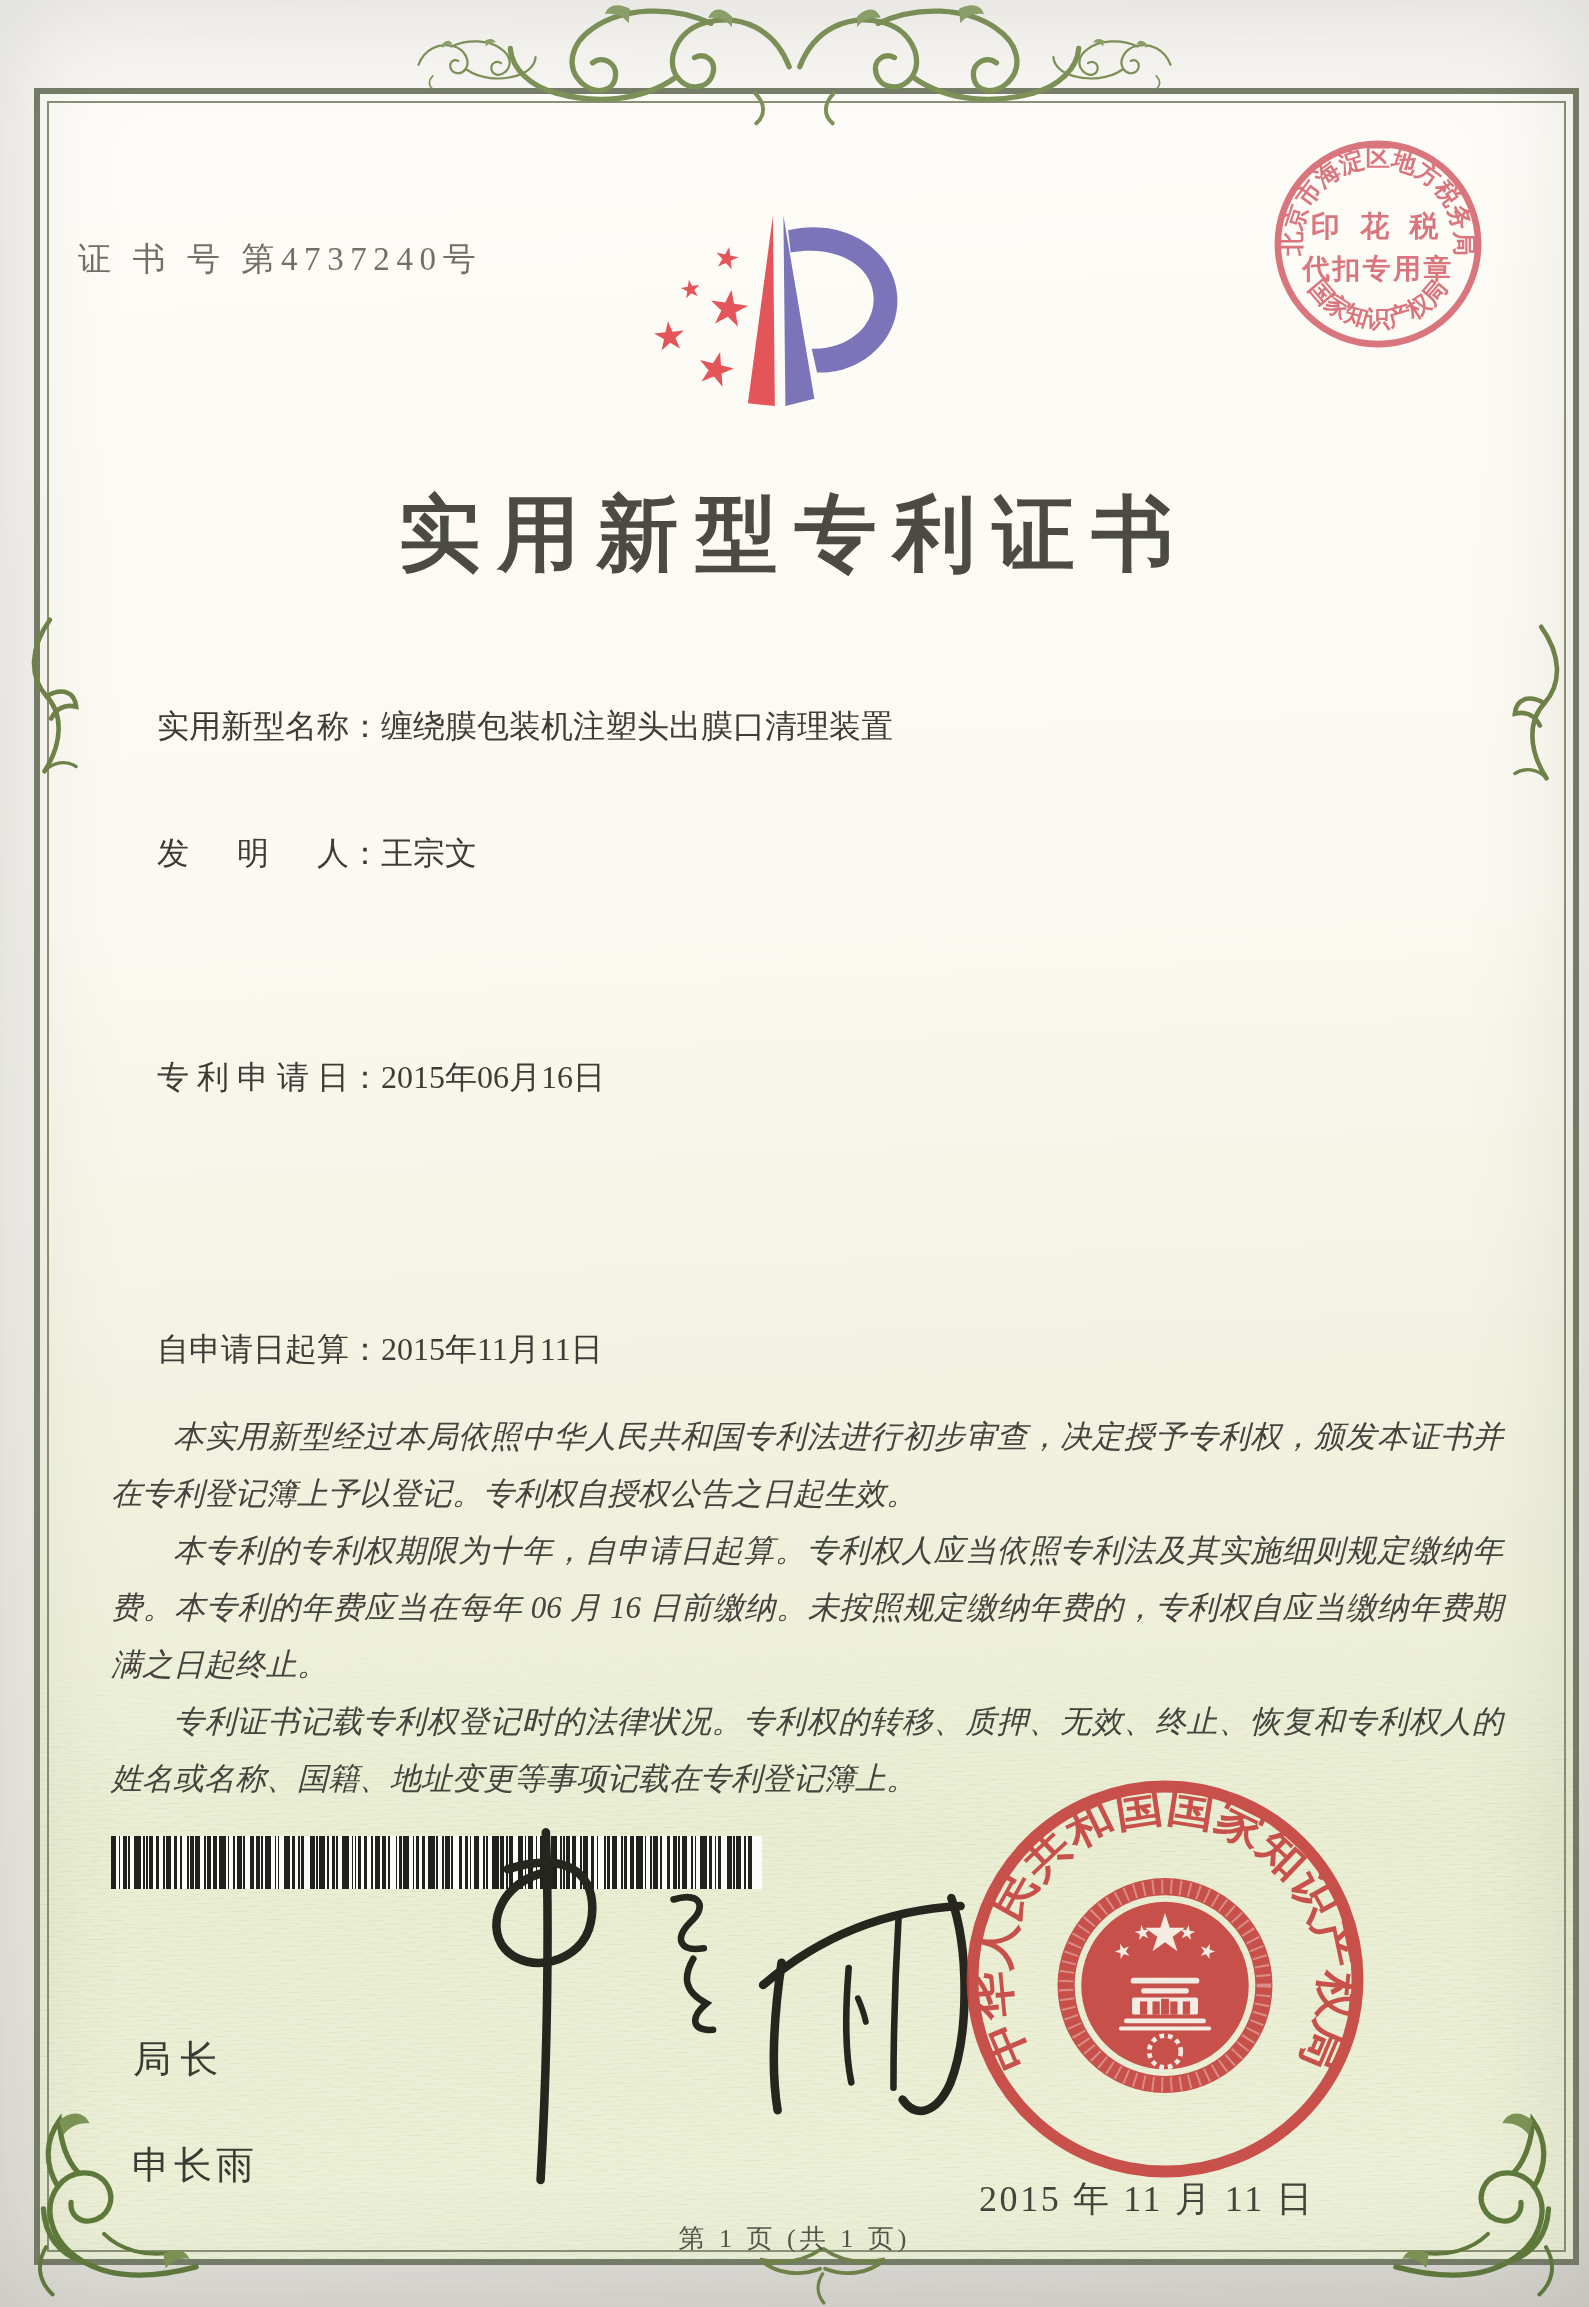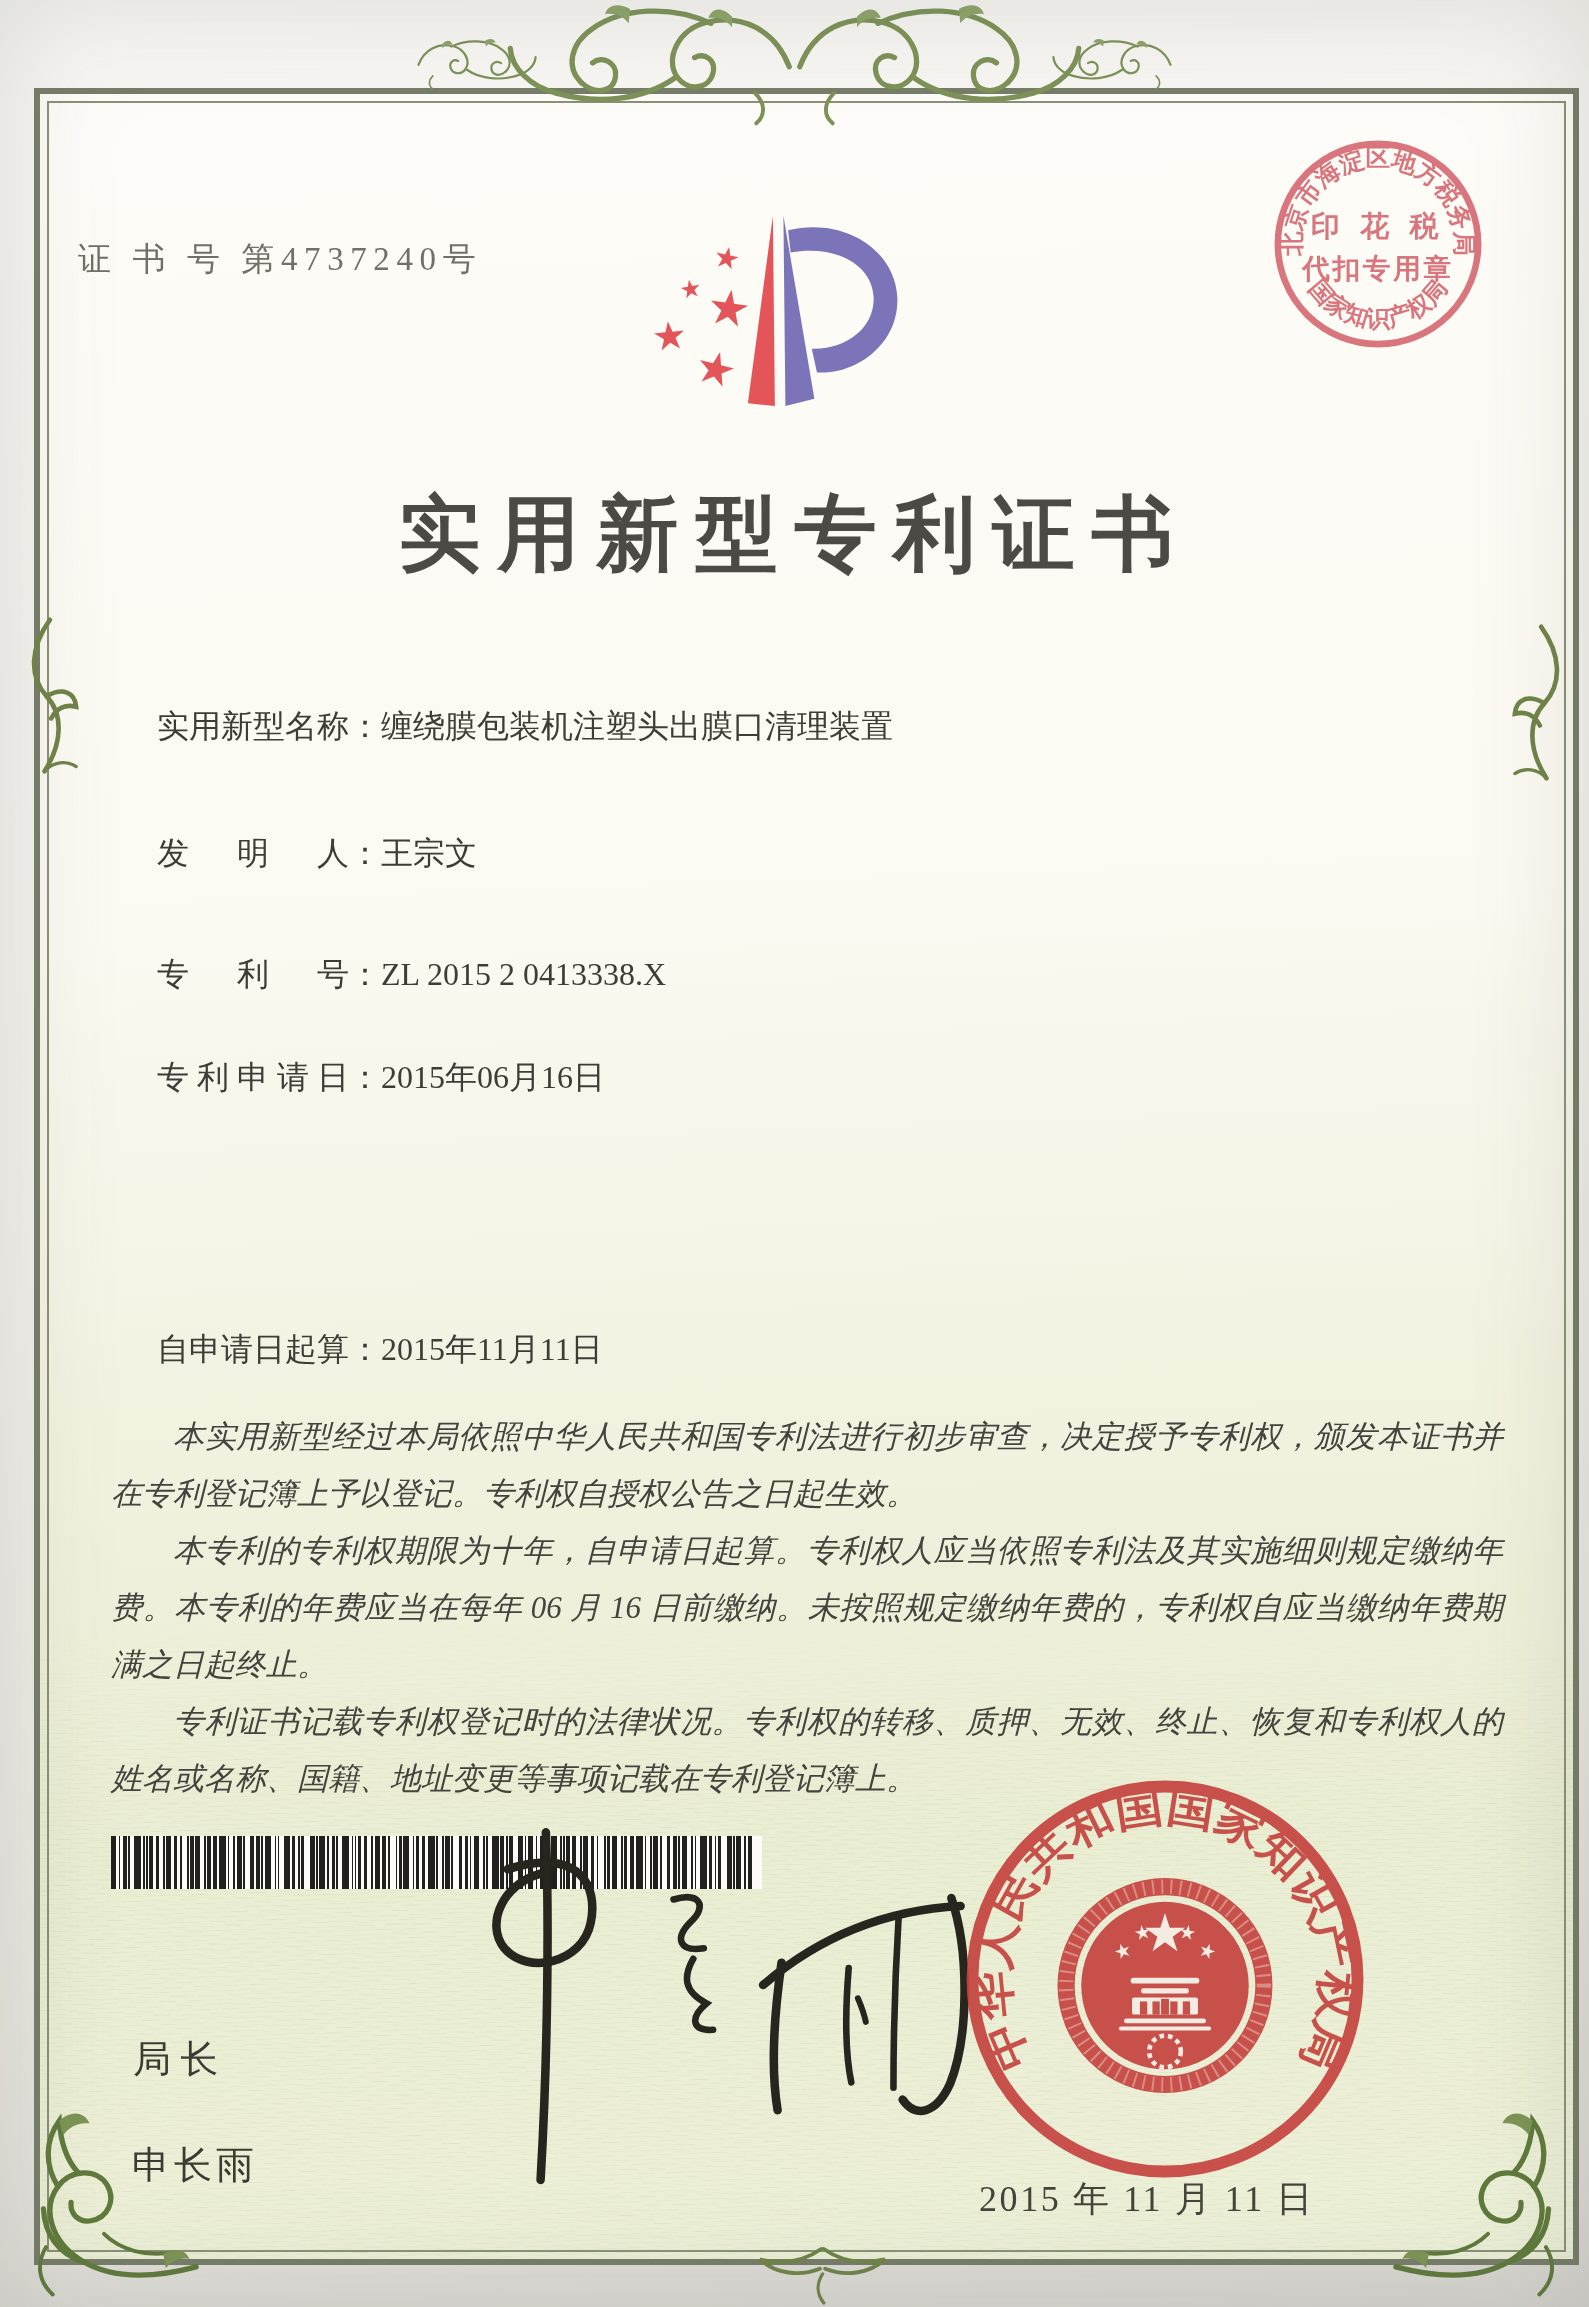--- a/index.html
+++ b/index.html
@@ -158,23 +158,20 @@
     <text x="170" y="222" text-anchor="middle" font-size="42" fill="#d5636c" font-weight="bold" letter-spacing="4">代扣专用章</text>
   </svg>
 
   <div class="title">实用新型专利证书</div>
 
   <div class="field f0">
     <span class="lbl">实用新型名称</span><span>：</span><span>缠绕膜包装机注塑头出膜口清理装置</span>
   </div>
   <div class="field f1">
     <span class="lbl">发明人</span><span>：</span><span>王宗文</span>
-  </div>
-  <div class="field f2">
-    <span class="lbl">专利号</span><span>：</span><span>ZL 2015 2 0413338.X</span>
   </div>
   <div class="field f3">
     <span class="lbl">专利申请日</span><span>：</span><span>2015年06月16日</span>
   </div>
   <div class="field f5">
     <span class="lbl">自申请日起算</span><span>：</span><span>2015年11月11日</span>
   </div>
 
   <div class="body-text">
     <p>本实用新型经过本局依照中华人民共和国专利法进行初步审查，决定授予专利权，颁发本证书并在专利登记簿上予以登记。专利权自授权公告之日起生效。</p>
@@ -343,15 +340,16 @@
         <rect x="301" y="354" width="11" height="20"></rect>
         <rect x="314" y="350" width="12" height="24"></rect>
         <rect x="328" y="354" width="11" height="20"></rect>
         <rect x="347" y="354" width="11" height="20"></rect>
       </g>
       <circle cx="320" cy="430" r="24" fill="none" stroke="#f6ece4" stroke-width="7" stroke-dasharray="7 6"></circle>
     </g>
   </svg>
   <div class="seal-date">2015 年 11 月 11 日</div>
 
+  <div class="footer">第 1 页 (共 1 页)</div>
 
 </div>
 
 
 </body></html>

